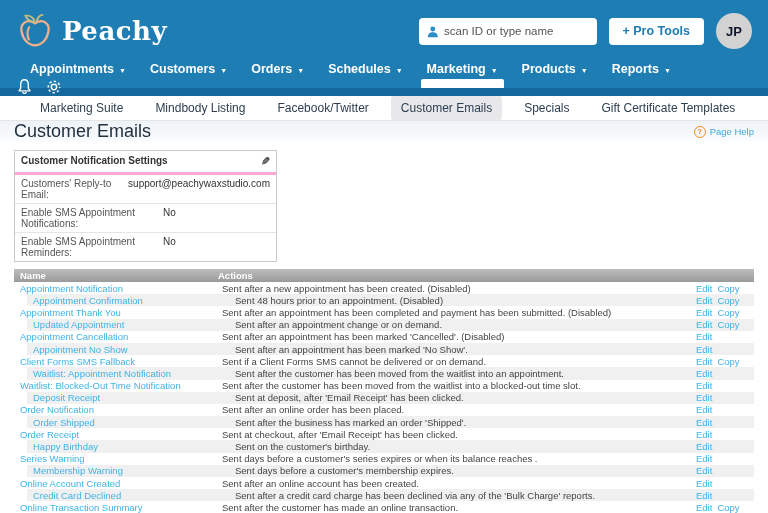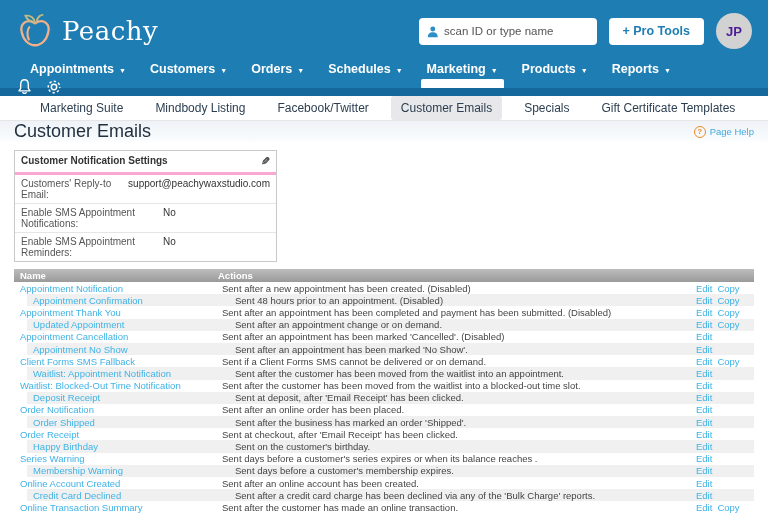--- a/index.html
+++ b/index.html
@@ -4,29 +4,29 @@
 <style>
   * { margin:0; padding:0; box-sizing:border-box; }
   html,body { width:768px; height:513px; overflow:hidden; background:#e9e9e9;
               font-family:"Liberation Sans", sans-serif; }
   .app { width:768px; height:513px; display:flex; flex-direction:column; }
 
   
   .topbar { background:#1e7db3; position:relative; z-index:3; }
   .topbar-row { height:62px; display:flex; align-items:center; justify-content:space-between; padding:0 16px; }
   .brand { display:flex; align-items:center; gap:8px; cursor:pointer; }
-  .brand-name { color:#fff; font-family:"DejaVu Serif", serif; font-weight:400; font-size:26px; letter-spacing:0.5px; }
+  .brand-name { color:#fff; font-family:"DejaVu Serif", serif; font-weight:700; font-size:26px; letter-spacing:0.5px; }
   .topbar-right { display:flex; align-items:center; gap:12px; }
   .searchbox { background:#fff; border-radius:4px; height:27px; width:178px; display:flex; align-items:center; padding:0 8px; gap:6px; }
   .searchbox input { border:none; outline:none; font-size:11.5px; color:#444; width:100%;
                      font-family:"Liberation Sans", sans-serif; }
   .searchbox input::placeholder { color:#555; opacity:1; }
   .protools { background:#fff; color:#1e7db3; border:none; border-radius:4px; height:27px; padding:0 14px;
               font-size:12.5px; font-weight:bold; cursor:pointer; font-family:"Liberation Sans", sans-serif; }
-  .avatar { width:36px; height:36px; border-radius:50%; background:#d2d2d2; color:#4c1d95;
+  .avatar { width:36px; height:36px; border-radius:50%; background:#d2d2d2; color:#0f172a;
             display:flex; align-items:center; justify-content:center; font-size:13px; font-weight:bold; cursor:pointer; }
 
   .mainnav { height:26px; display:flex; align-items:flex-start; justify-content:space-between; padding:0 16px; position:relative; z-index:3;flex-direction:column; }
   .nav-items { display:flex; align-items:center; gap:24px; padding-left:14px; }
   .nav-item { color:#fff; font-size:12.5px; font-weight:bold; display:flex; align-items:center; gap:5px;
               cursor:pointer; text-decoration:none; position:relative; padding-bottom:2px; }
   .nav-item .caret { font-size:7px; position:relative; top:1px; }
   .nav-item.active::after { content:""; position:absolute; left:-6px; right:-6px; bottom:-10px; height:9px;
                             background:#fff; border-radius:2px 2px 0 0; }
   .nav-icons { display:flex; align-items:center; gap:12px; }

